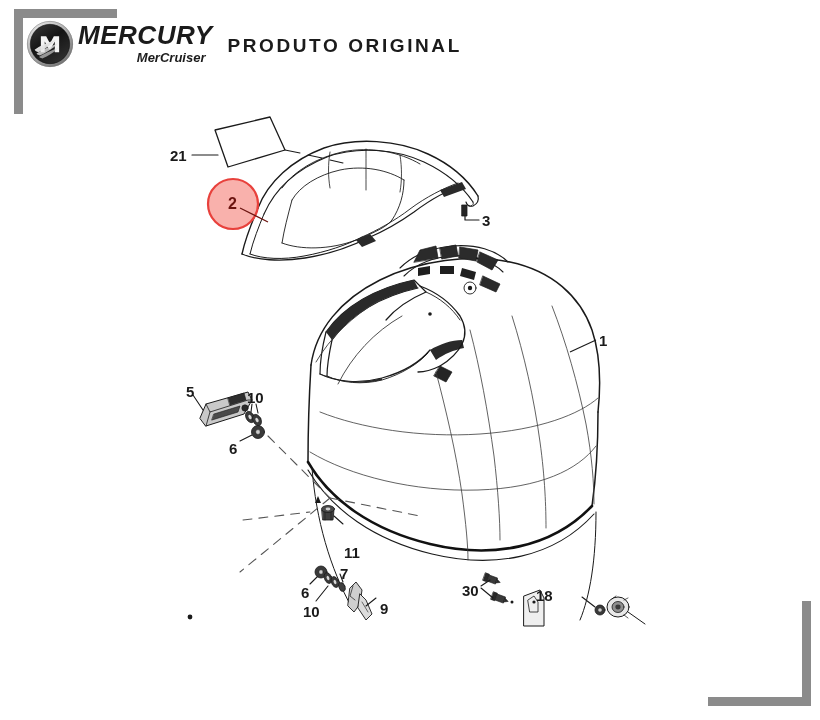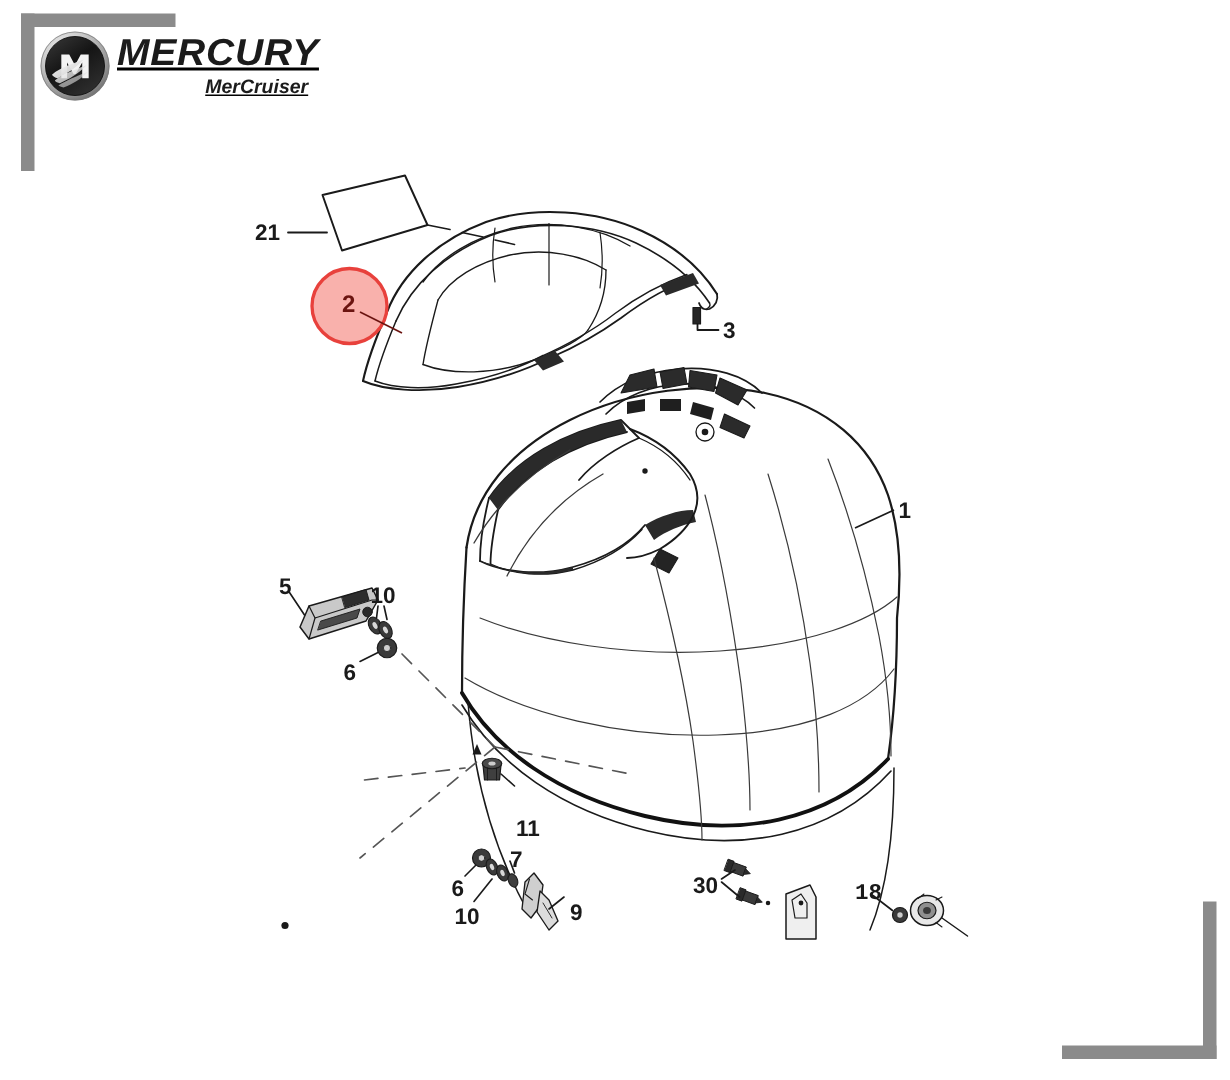--- a/index.html
+++ b/index.html
@@ -75,21 +75,20 @@
     width: 48px;
     height: 48px;
     flex: 0 0 48px;
   }
   .brand-wordmark {
     margin-left: 4px;
     display: flex;
     flex-direction: column;
     align-items: flex-end;
     padding-top: 3px;
-    text-decoration: underline;
   }
   .brand-name {
     font-family: "Liberation Sans", sans-serif;
     font-size: 25px;
     font-weight: bold;
     font-style: italic;
     letter-spacing: 0.5px;
     color: #1b1b1b;
     line-height: 1;
     transform: scaleX(1.04);
@@ -188,20 +187,21 @@
       <path d="M22 70 C34 61 48 56 66 49 C55 61 42 68 29 74 C26 73 23 72 22 70 Z" fill="url(#waveGrad)" opacity="0.8"></path>
       <path d="M27 77 C38 70 50 65 68 58 C58 69 46 75 34 80 C31 79 28 78 27 77 Z" fill="url(#waveGrad)" opacity="0.6"></path>
       <circle cx="50" cy="50" r="41" fill="none" stroke="#0d0d0d" stroke-width="1.2"></circle>
       <circle cx="50" cy="50" r="47.2" fill="none" stroke="#7a7a7a" stroke-width="1"></circle>
     </svg>
     <div class="brand-wordmark">
       <div class="brand-name">MERCURY</div>
       <div class="brand-sub">MerCruiser</div>
     </div>
   </div>
+  <div class="header-tagline">PRODUTO ORIGINAL</div>
 </div>
 
 <div class="diagram-stage">
   <svg class="diagram-svg" width="820" height="720" viewBox="0 0 820 720">
     <g fill="none" stroke="#1a1a1a" stroke-linecap="round" stroke-linejoin="round">
 
       <g stroke-width="1.3">
         <path d="M215,130 L270,117 L285,150 L228,167 Z"></path>
       </g>
 
@@ -434,14 +434,14 @@
   <div class="callout-label" style="left:599px;  top:333px;">1</div>
   <div class="callout-label" style="left:186px;  top:384px;">5</div>
   <div class="callout-label" style="left:247px;  top:390px;">10</div>
   <div class="callout-label" style="left:229px;  top:441px;">6</div>
   <div class="callout-label" style="left:344px;  top:525px;margin-top:20px;">11</div>
   <div class="callout-label" style="left:301px;  top:585px;">6</div>
   <div class="callout-label" style="left:340px;  top:566px;">7</div>
   <div class="callout-label" style="left:303px;  top:604px;">10</div>
   <div class="callout-label" style="left:380px;  top:601px;">9</div>
   <div class="callout-label" style="left:462px;  top:583px;">30</div>
-  <div class="callout-label" style="left:570px;  top:588px;font-family:Liberation Mono, monospace;">18</div>
+  <div class="callout-label" style="left:536px;  top:588px;">18</div>
 </div>
 
 </body></html>

